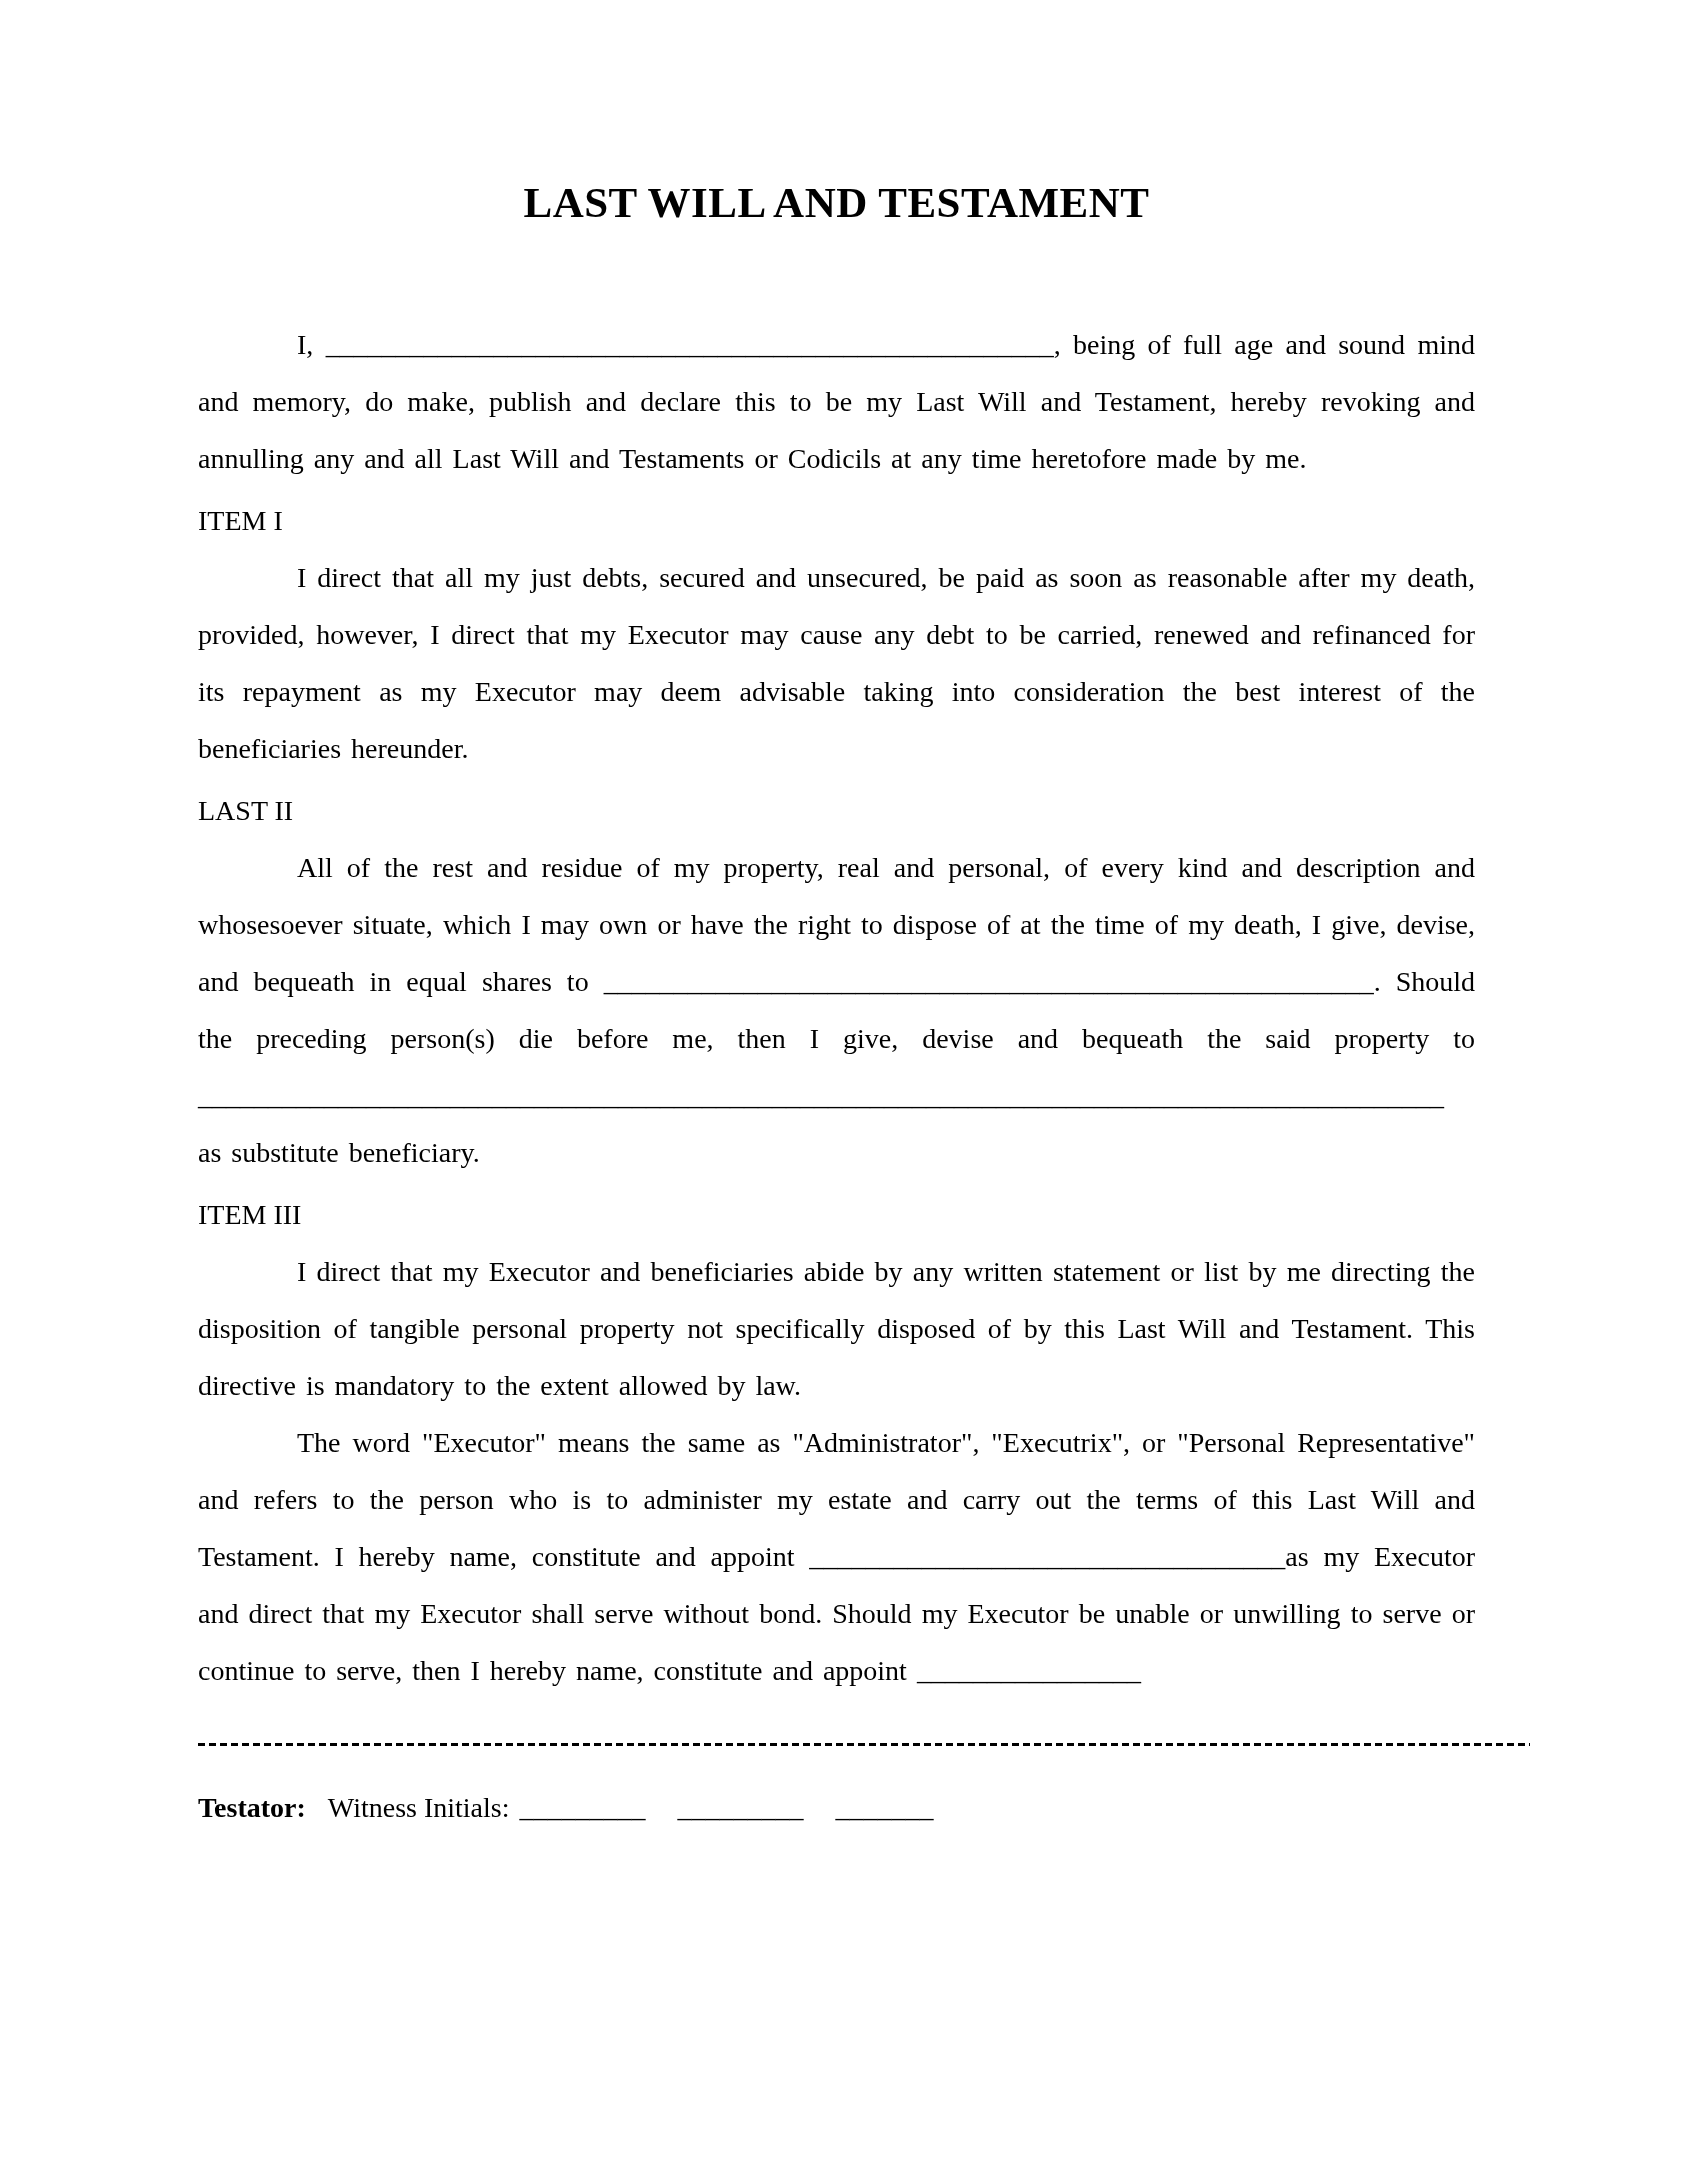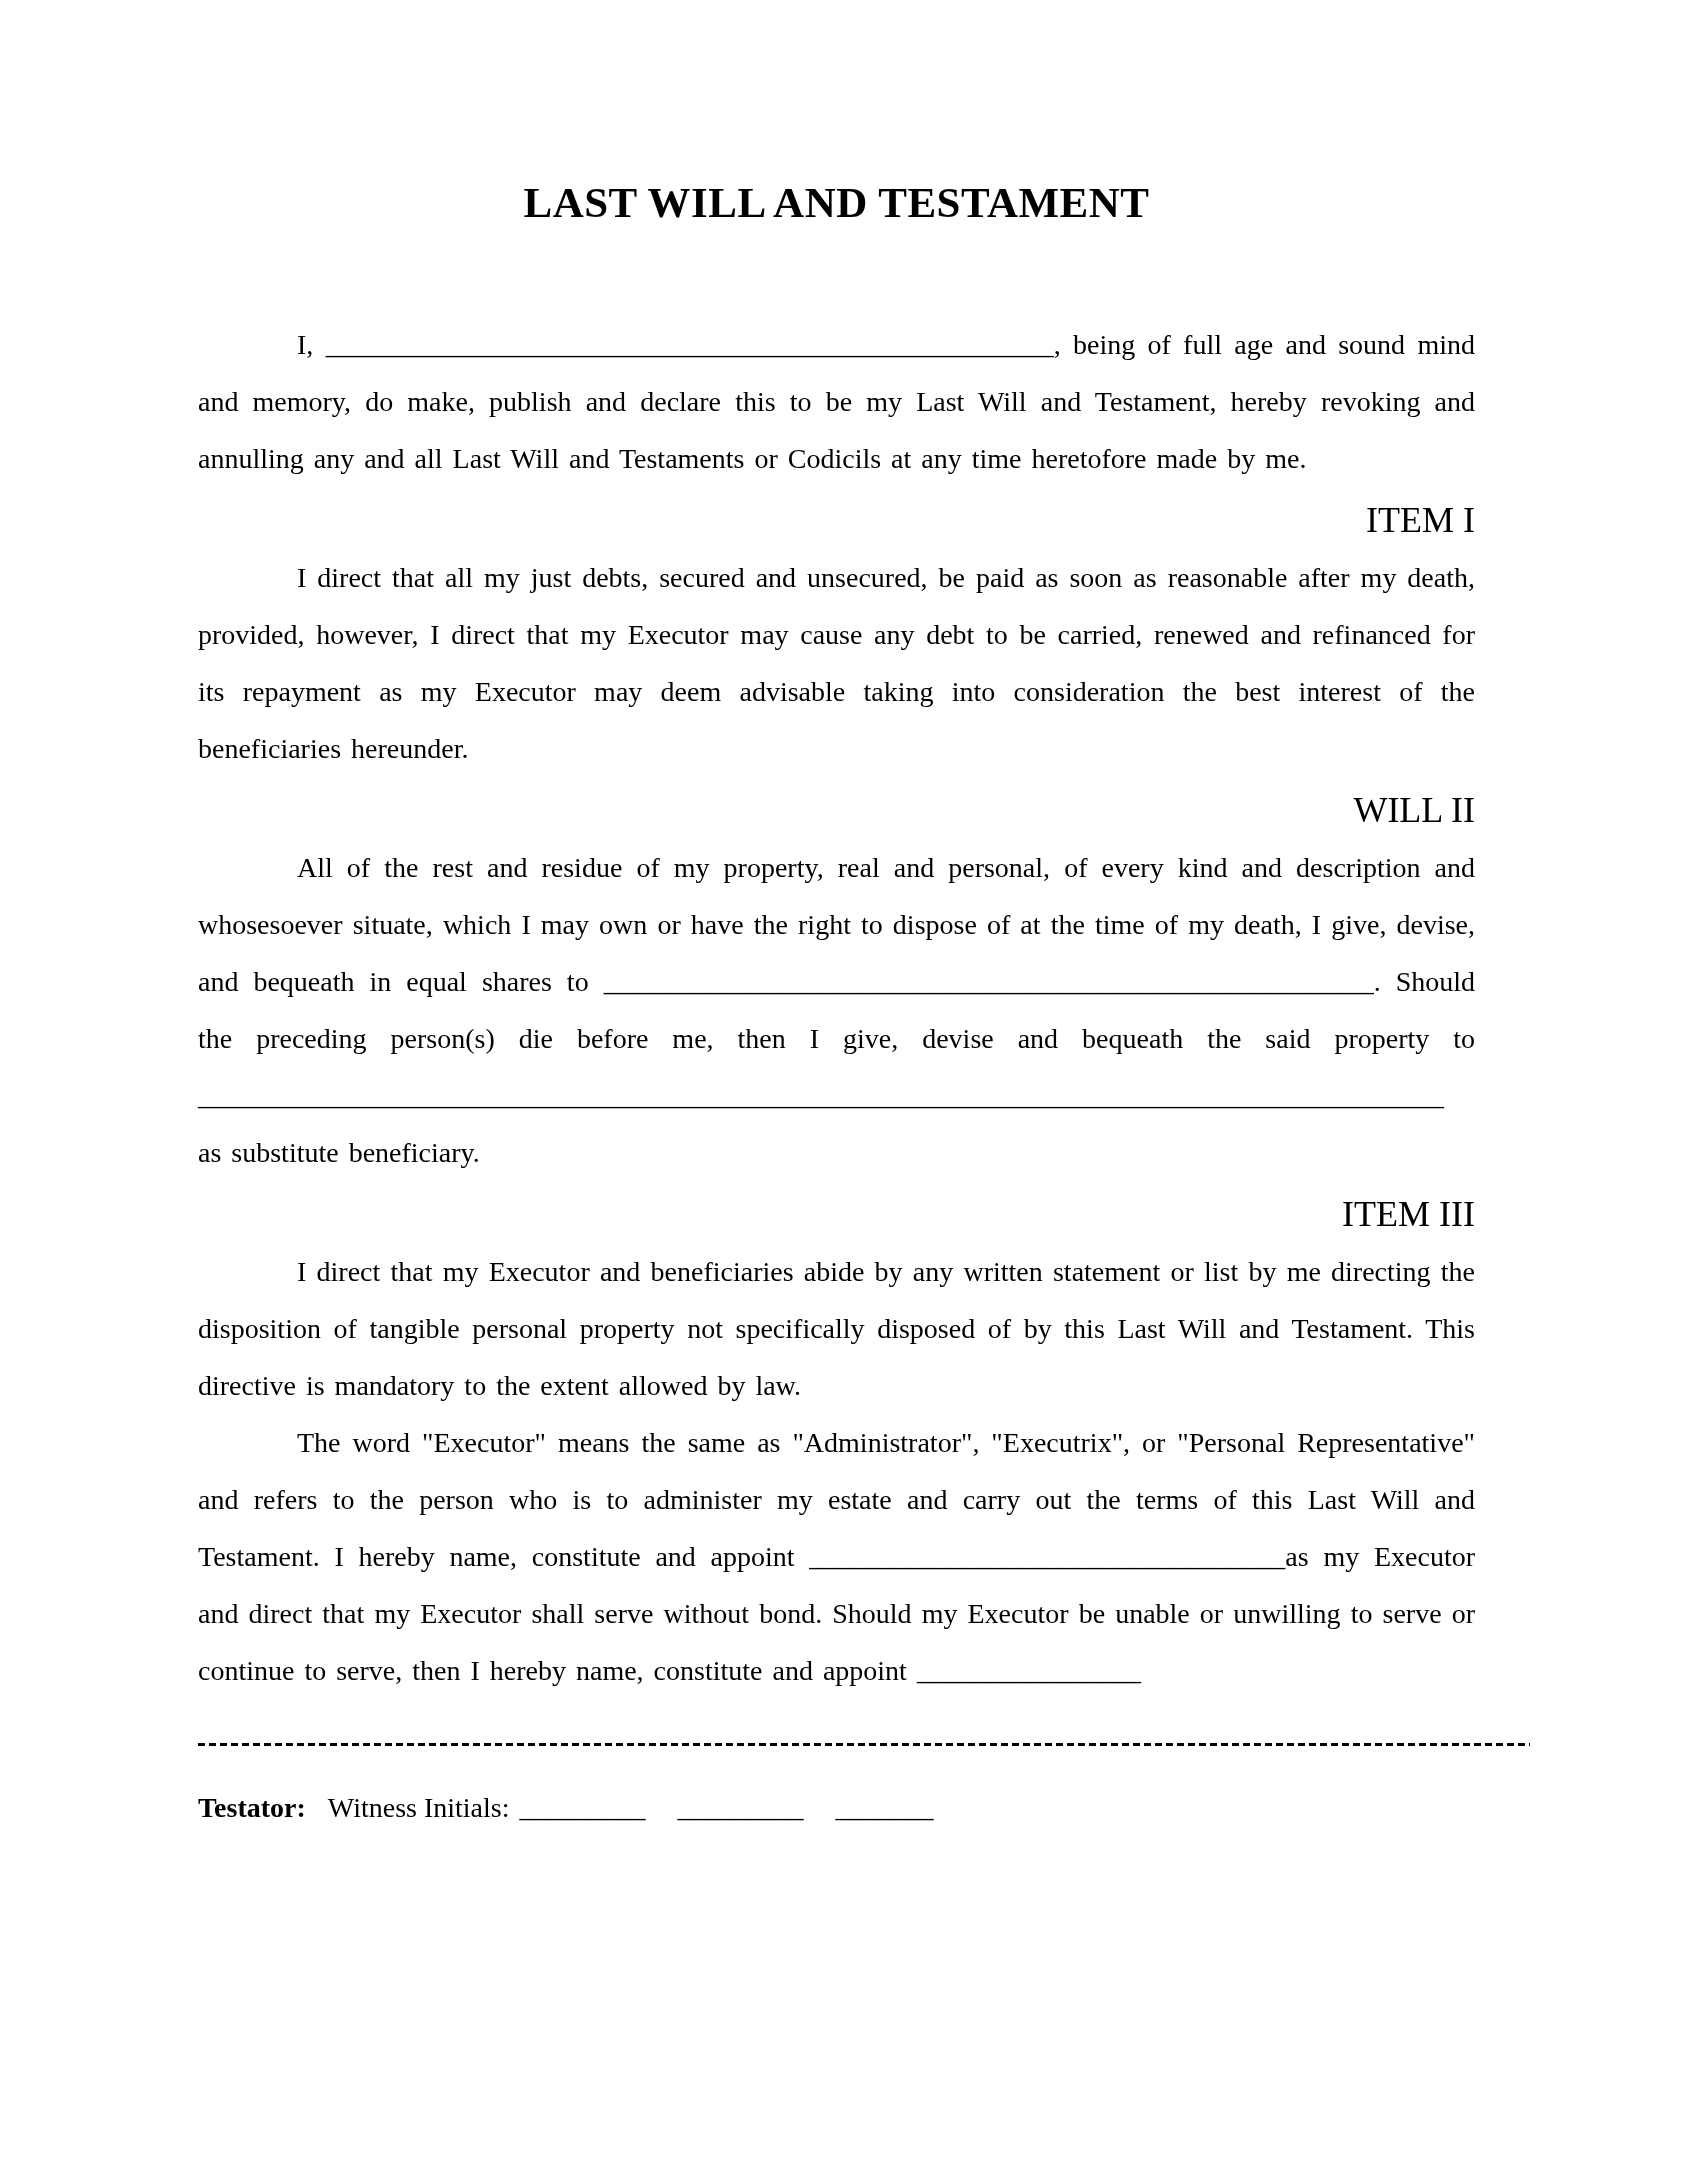--- a/index.html
+++ b/index.html
@@ -31,24 +31,24 @@
   }
   .par {
     font-size: 28px;
     line-height: 57px;
     text-align: justify;
     text-indent: 99px;
     word-spacing: 3px;
     margin: 0;
   }
   .item-heading {
-    font-size: 36px;
+    font-size: 28px;
     line-height: 57px;
     font-weight: normal;
-    text-align: right;
+    text-align: left;
     margin: 5px 0 0 0;
   }
   .footer {
     margin-top: 44px;
     font-size: 28px;
   }
   .dashed-line {
     height: 3px;
     width: 1332px;
     background: repeating-linear-gradient(90deg, #000000 0 7px, transparent 7px 11px);
@@ -75,21 +75,21 @@
 
 <div class="page">
 
   <h1 class="doc-title">LAST WILL AND TESTAMENT</h1>
 
   <p class="par">I, ____________________________________________________, being of full age and sound mind and memory, do make, publish and declare this to be my Last Will and Testament, hereby revoking and annulling any and all Last Will and Testaments or Codicils at any time heretofore made by me.</p>
 
   <h2 class="item-heading">ITEM I</h2>
   <p class="par">I direct that all my just debts, secured and unsecured, be paid as soon as reasonable after my death, provided, however, I direct that my Executor may cause any debt to be carried, renewed and refinanced for its repayment as my Executor may deem advisable taking into consideration the best interest of the beneficiaries hereunder.</p>
 
-  <h2 class="item-heading">WILL II</h2>
+  <h2 class="item-heading">LAST II</h2>
   <p class="par">All of the rest and residue of my property, real and personal, of every kind and description and whosesoever situate, which I may own or have the right to dispose of at the time of my death, I give, devise, and bequeath in equal shares to _______________________________________________________. Should the preceding person(s) die before me, then I give, devise and bequeath the said property to _________________________________________________________________________________________ as substitute beneficiary.</p>
 
   <h2 class="item-heading">ITEM III</h2>
   <p class="par">I direct that my Executor and beneficiaries abide by any written statement or list by me directing the disposition of tangible personal property not specifically disposed of by this Last Will and Testament. This directive is mandatory to the extent allowed by law.</p>
 
   <p class="par">The word "Executor" means the same as "Administrator", "Executrix", or "Personal Representative" and refers to the person who is to administer my estate and carry out the terms of this Last Will and Testament. I hereby name, constitute and appoint __________________________________as my Executor and direct that my Executor shall serve without bond.  Should my Executor be unable or unwilling to serve or continue to serve, then I hereby name, constitute and appoint ________________</p>
 
   <div class="footer">
 
     <div class="dashed-line"></div>

